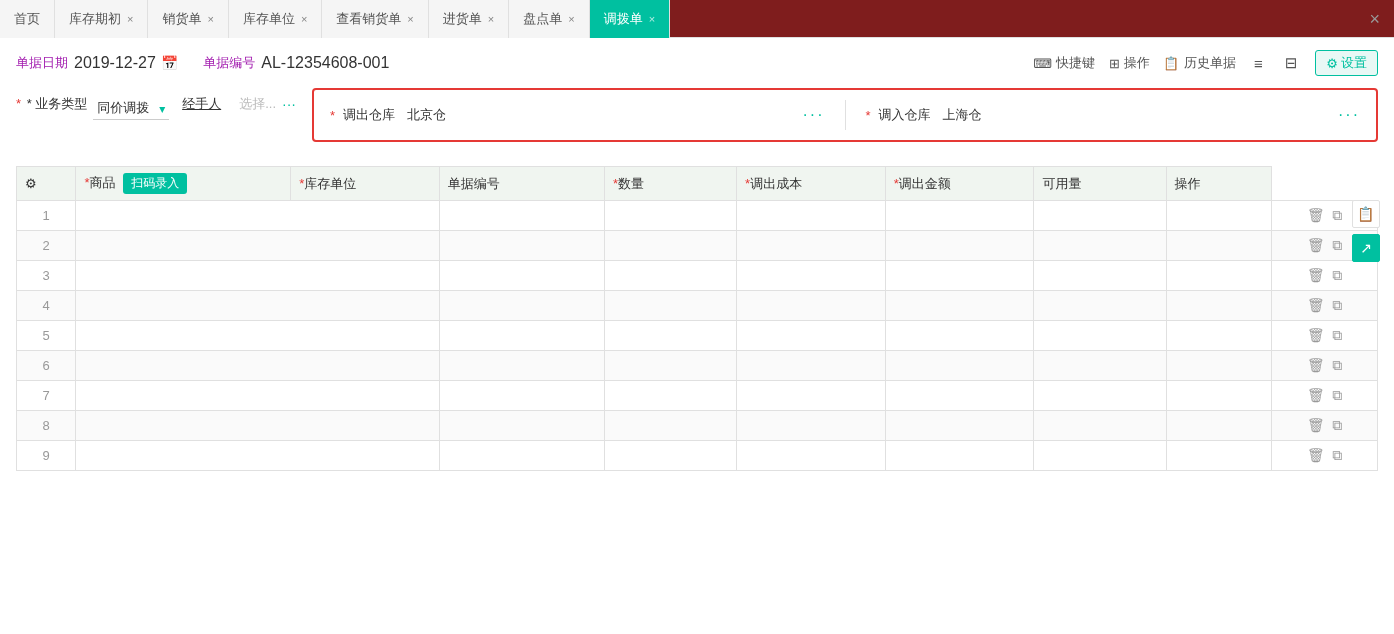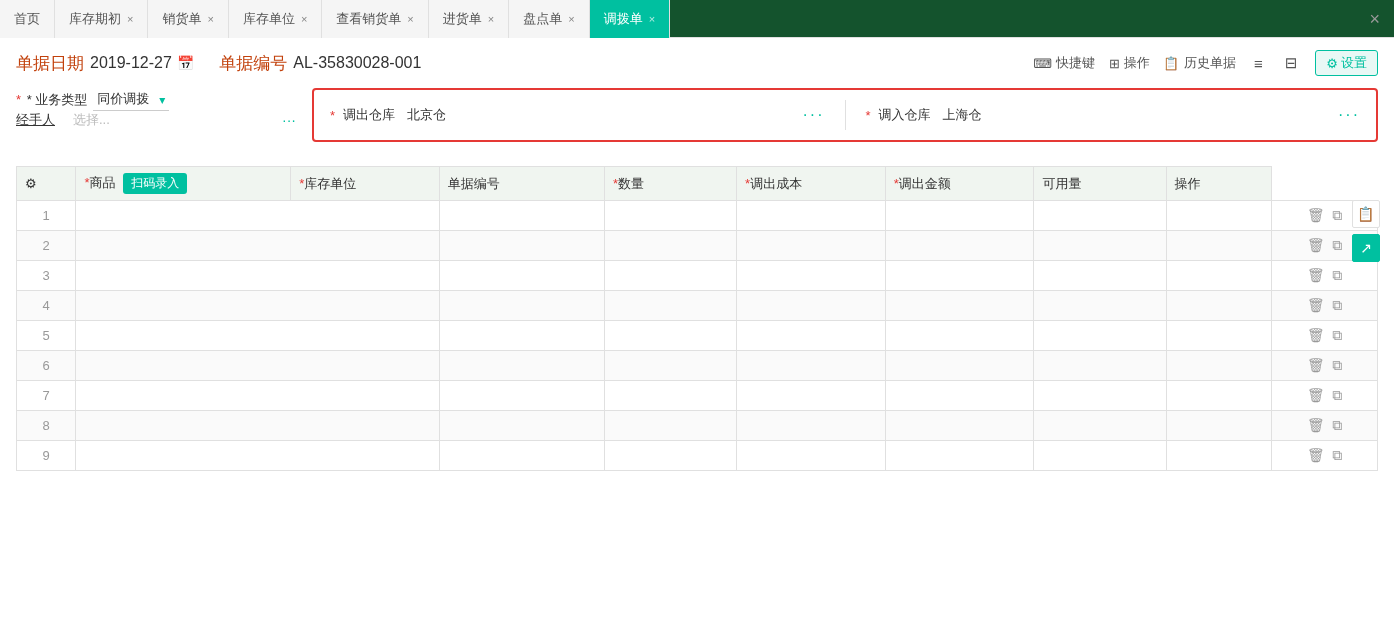--- a/index.html
+++ b/index.html
@@ -2,21 +2,21 @@
 <html><head>
   <meta charset="utf-8">
   <style>
     * { box-sizing: border-box; margin: 0; padding: 0; }
     body { font-family: 'Microsoft YaHei', Arial, sans-serif; font-size: 13px; color: #333; background: #fff; overflow: hidden; }
 
     
     .tab-bar {
       display: flex; align-items: center;
       border-bottom: 1px solid #e0e0e0;
-      background: #14532d;
+      background: #7f1d1d;
       height: 38px;
       padding-left: 0;
       position: relative;
     }
     .tab-item {
       display: flex; align-items: center;
       padding: 0 14px;
       height: 38px;
       cursor: pointer;
       font-size: 13px;
@@ -42,22 +42,22 @@
     .main-content {
       padding: 12px 16px;
       background: #fff;
     }
     .form-field {
       display: flex;
       align-items: center;
       gap: 6px;
     }
     .form-field label {
-      color: #c2410c;
-      font-size: 17px;
+      color: #a21caf;
+      font-size: 13px;
       white-space: nowrap;
     }
     .form-field .value {
       color: #333;
       font-size: 16px;
     }
     .calendar-icon {
       color: #00c0a0;
       cursor: pointer;
       font-size: 14px;
@@ -120,20 +120,21 @@
     .biz-field {
       display: flex;
       align-items: center;
       gap: 6px;
     }
     .biz-field label { white-space: nowrap; }
     .dropdown-wrapper {
       position: relative;
       display: inline-flex;
       align-items: center;
+      margin-top: 9px;
     }
     .dropdown-arrow {
       position: absolute;
       right: 4px;
       color: #00c0a0;
       pointer-events: none;
       font-size: 12px;
     }
     .person-field {
       display: flex;
@@ -302,21 +303,21 @@
 <div class="main-content">
 
   <div class="form-date-row">
     <div class="form-field">
       <label>单据日期</label>
       <span class="value">2019-12-27</span>
       <span class="calendar-icon">📅</span>
     </div>
     <div class="form-field">
       <label>单据编号</label>
-      <span class="value">AL-35830028-001</span>
+      <span class="value">AL-12354608-001</span>
     </div>
 
     <div class="toolbar-right">
       <div class="toolbar-btn">
         <span>⌨</span>
         <span>快捷键</span>
       </div>
       <div class="toolbar-btn">
         <span>⊞</span>
         <span>操作</span>
@@ -329,21 +330,21 @@
       <span class="toolbar-icon-btn">⊟</span>
       <div class="settings-btn">
         <span>⚙</span>
         <span>设置</span>
       </div>
     </div>
   </div>
 
   <div style="display:flex; gap:16px; align-items:flex-start; margin-bottom:12px;">
 
-    <div style="display:flex; flex-direction:column; gap:0; min-width:280px;justify-content:space-between;">
+    <div style="display:flex; flex-direction:row; gap:10px; min-width:280px;justify-content:space-between;">
       <div class="biz-field">
         <label>
           <span style="color:#e53935;">*</span>
           <span style="margin-left:2px;">* 业务类型</span>
         </label>
         <div class="dropdown-wrapper">
           <span style="padding: 2px 20px 2px 4px; border-bottom:1px solid #ccc; cursor:pointer;">同价调拨</span>
           <span class="dropdown-arrow" style="color:#00c0a0;">▾</span>
         </div>
       </div>

